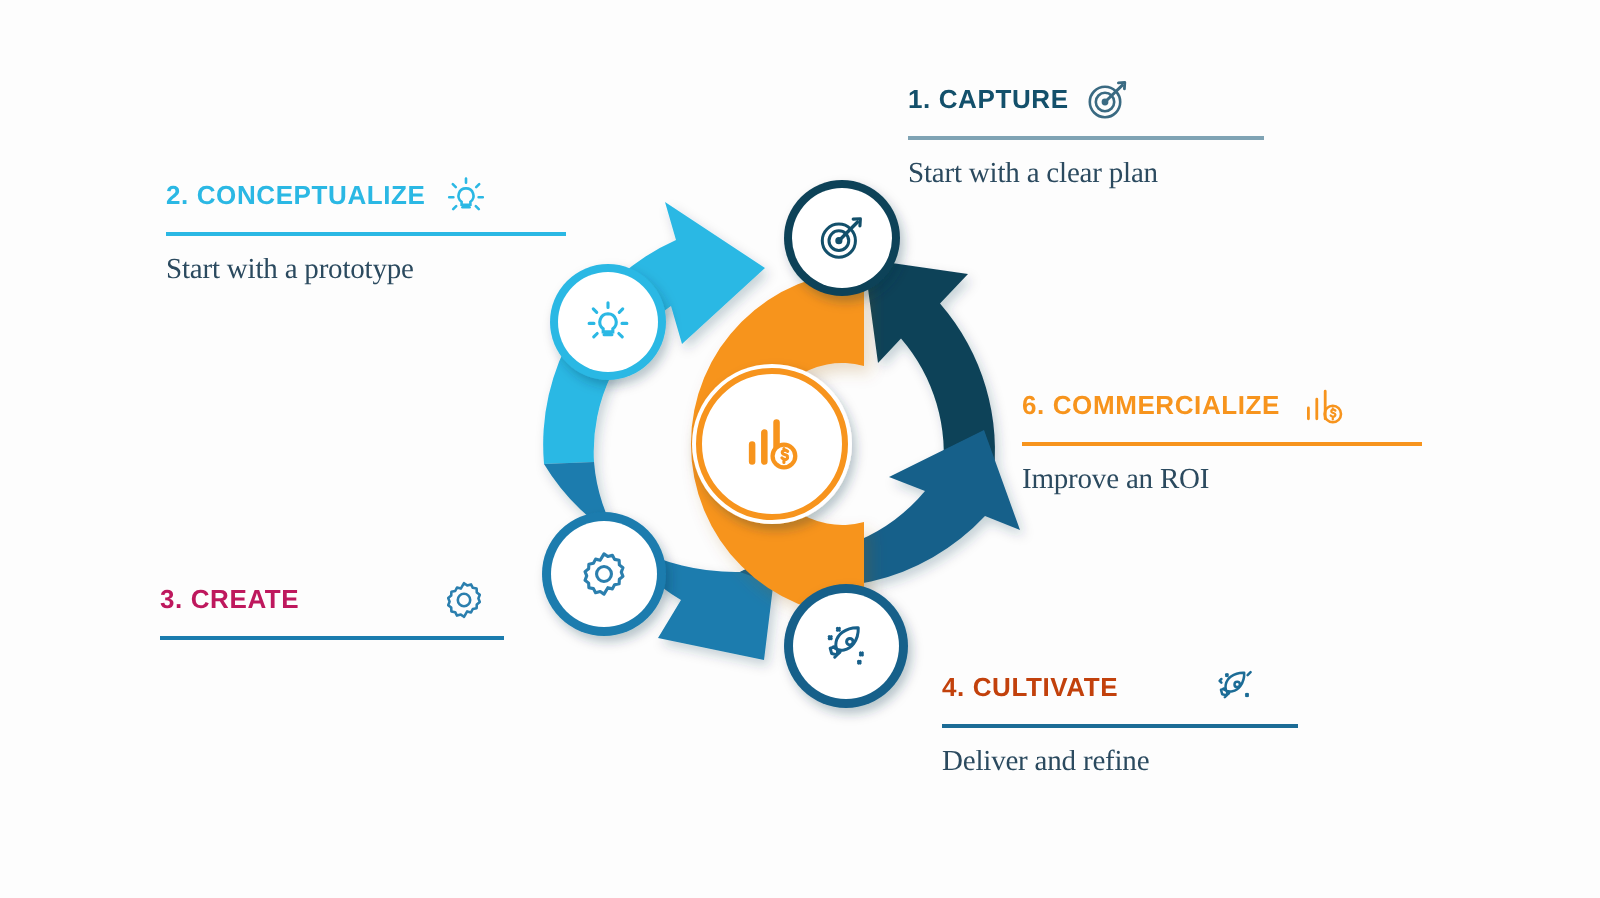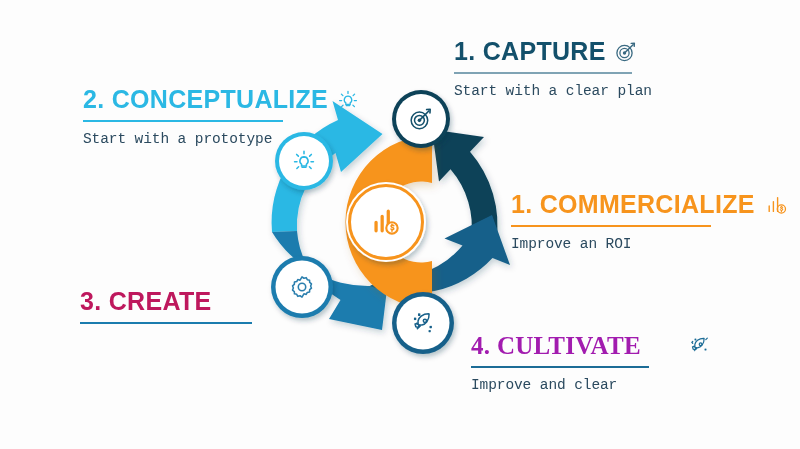--- a/index.html
+++ b/index.html
@@ -27,31 +27,31 @@
   }
   .label-head {
     display: flex;
     align-items: center;
     gap: 8px;
     white-space: nowrap;
   }
   .label-title {
     font-family: "Liberation Sans", sans-serif;
     font-weight: 700;
-    font-size: 25px;
+    font-size: 13px;
     letter-spacing: 0.3px;
     line-height: 1.1;
   }
   .label-rule {
     height: 2px;
     margin-top: 6px;
     width: 100%;
   }
   .label-sub {
-    font-family: Liberation Mono, monospace;
+    font-family: Liberation Serif, serif;
     font-size: 14.5px;
     font-weight: 400;
     color: #2b4a5f;
     margin-top: 9px;
     white-space: nowrap;
     letter-spacing: -0.1px;
   }
   .label-icon {
     width: 24px;
     height: 24px;
@@ -128,37 +128,37 @@
           <path d="M12 3.6l1.6 1.1 1.9-.5.9 1.7 1.9.4.1 1.9 1.5 1.2-.7 1.8.7 1.8-1.5 1.2-.1 1.9-1.9.4-.9 1.7-1.9-.5L12 20.4l-1.6-1.1-1.9.5-.9-1.7-1.9-.4-.1-1.9-1.5-1.2.7-1.8-.7-1.8 1.5-1.2.1-1.9 1.9-.4.9-1.7 1.9.5z"></path>
           <circle cx="12" cy="12" r="3.1"></circle>
         </svg>
       </span>
     </div>
     <div class="label-rule" style="background:#1b7cae"></div>
   </div>
 
   <div class="label-block" id="lbl-cultivate">
     <div class="label-head">
-      <span class="label-title" style="color: #a21caf; font-family: Liberation Serif, serif;">4. CULTIVATE</span>
+      <span class="label-title" style="color: #c2410c;">4. CULTIVATE</span>
       <span class="label-icon" style="margin-left:38px">
         <svg viewBox="0 0 24 24" fill="none" stroke="#1c6c96" stroke-width="1.25" stroke-linecap="round" stroke-linejoin="round">
           <path d="M9.2 14.8c-2.6-2.6-1.4-6.5 1.3-8.5 1.8-1.3 4.3-2 6.6-1.9.1 2.3-.6 4.8-1.9 6.6-2 2.7-5.9 3.9-8.5 1.3"></path>
           <path d="M9.6 14.4l-2.2 2.2M7.6 12.4l-2.1.5.6 2.2 2.2.6.5-2.1"></path>
           <circle cx="13.6" cy="10.2" r="1.35"></circle>
           <path d="M18.8 5.6l1.5-1.5M4.8 8.4l.9.9M5.7 7.5l-.9.9M18.1 15.1l.8.8M18.9 15.1l-.8.8M8.1 5.2l.7.7M8.8 5.2l-.7.7"></path>
         </svg>
       </span>
     </div>
     <div class="label-rule" style="background:#1c6c96"></div>
-    <div class="label-sub">Improve and clear</div>
+    <div class="label-sub">Deliver and refine</div>
   </div>
 
   <div class="label-block" id="lbl-commercialize">
     <div class="label-head">
-      <span class="label-title" style="color: rgb(247, 148, 29);">1. COMMERCIALIZE</span>
+      <span class="label-title" style="color: rgb(247, 148, 29);">6. COMMERCIALIZE</span>
       <span class="label-icon" style="margin-left:2px">
         <svg viewBox="0 0 24 24" fill="none" stroke="#f7941d" stroke-width="1.4" stroke-linecap="round">
           <path d="M4.2 18.4V13M8.4 18.4V8.6M12.6 18.4V4.6"></path>
           <circle cx="16.4" cy="16" r="4.1" stroke-width="1.3"></circle>
           <path d="M17.7 14.3c-.4-.4-1-.6-1.5-.4-.7.2-.8 1.1-.1 1.4.6.3 1.5.2 1.6 1 .1.7-.7 1.2-1.4 1-.4-.1-.8-.3-1-.6M16.4 13.2v.6M16.4 18.1v.6" stroke-width="1.1"></path>
         </svg>
       </span>
     </div>
     <div class="label-rule" style="background:#f7941d"></div>
     <div class="label-sub">Improve an ROI</div>

